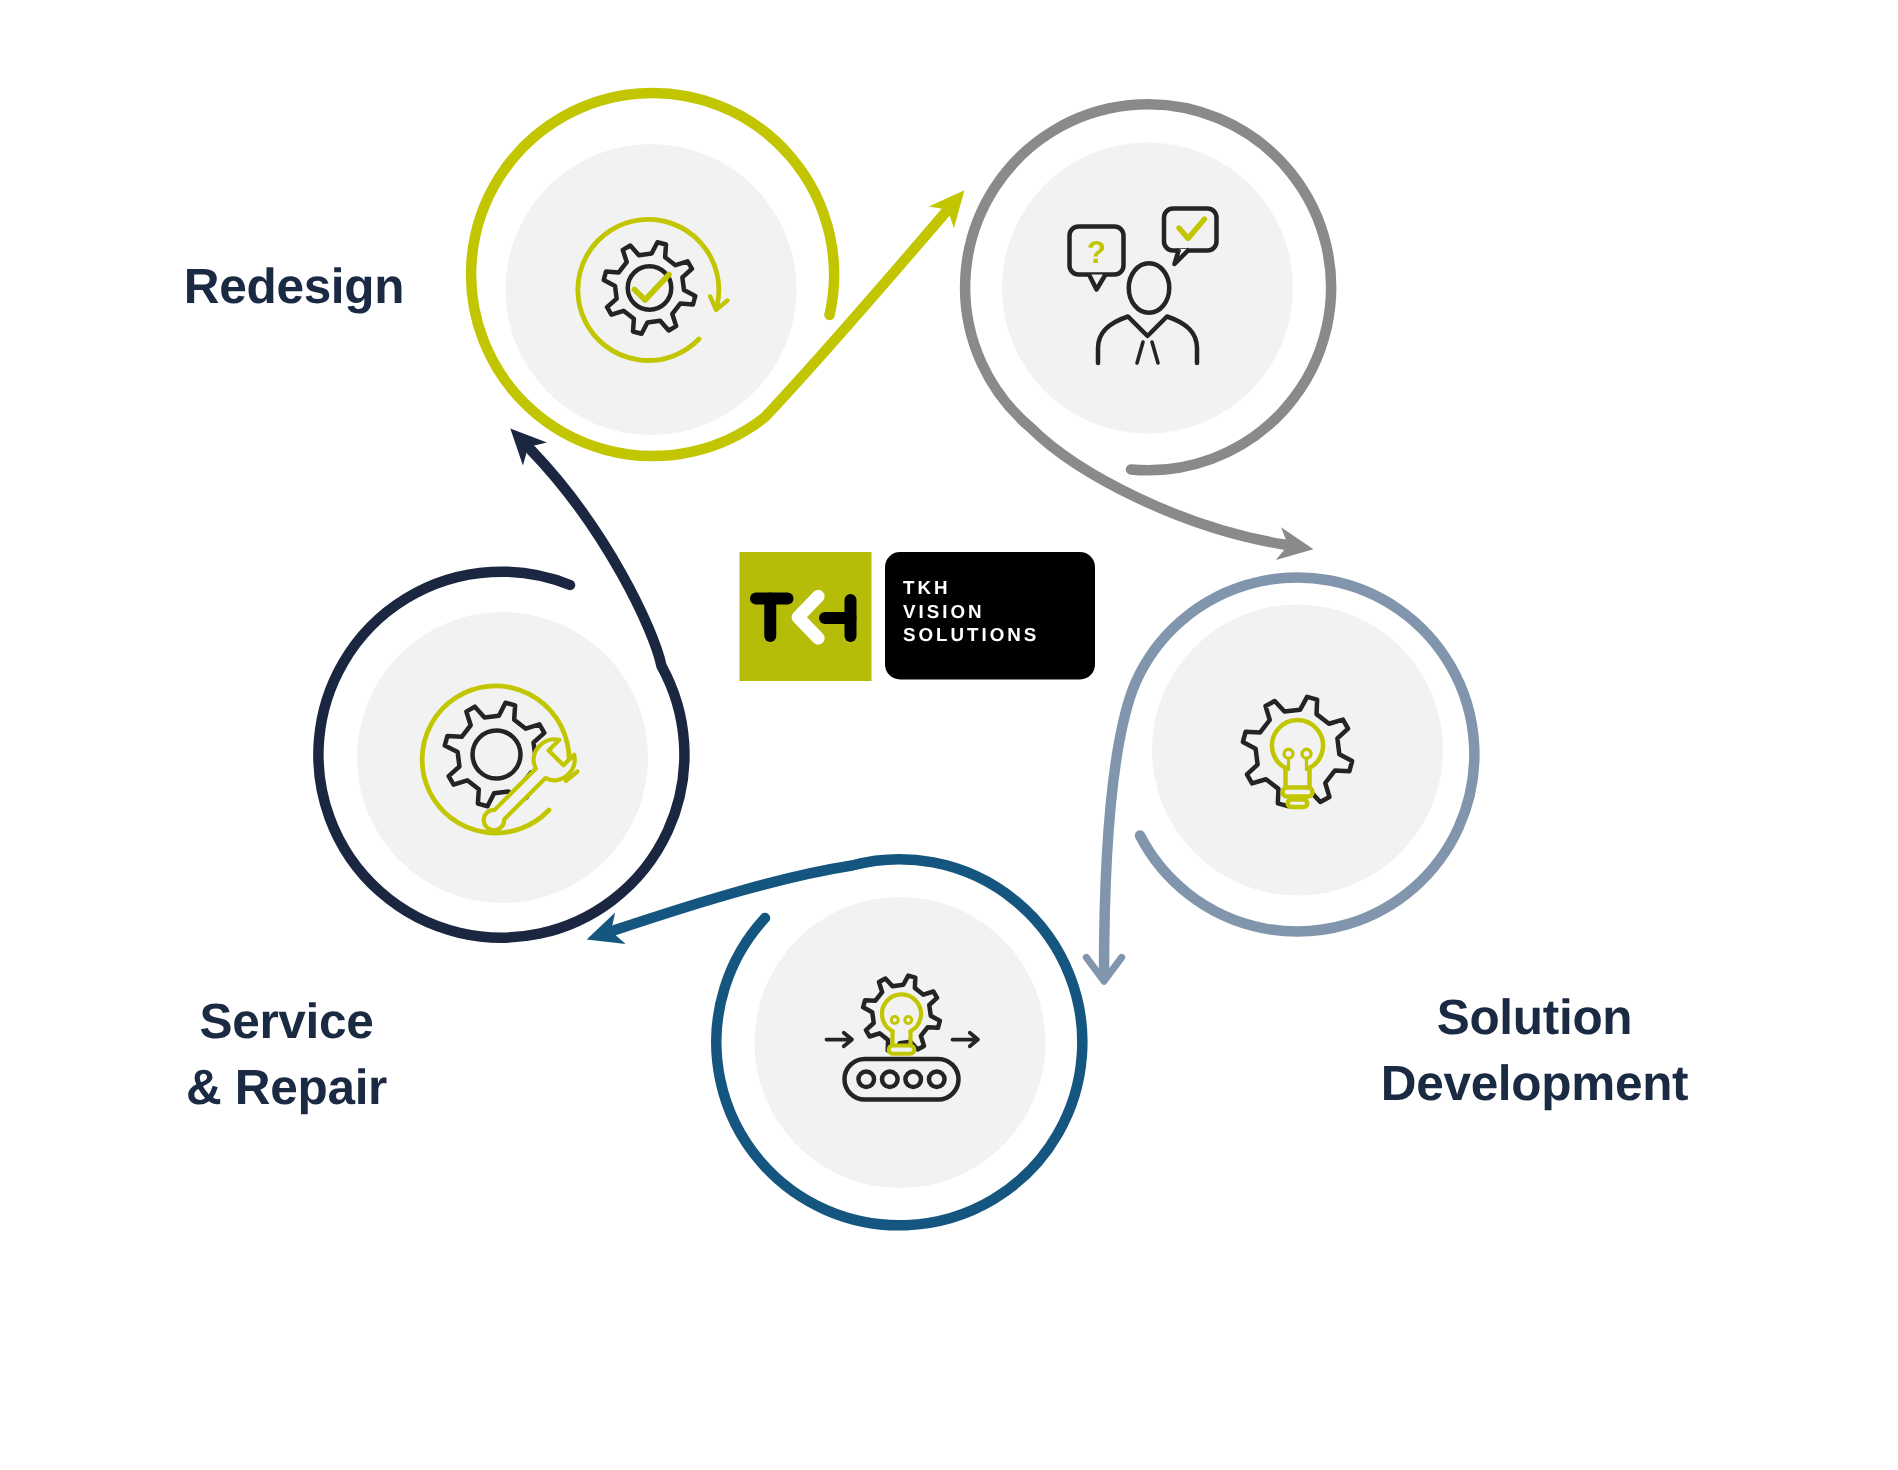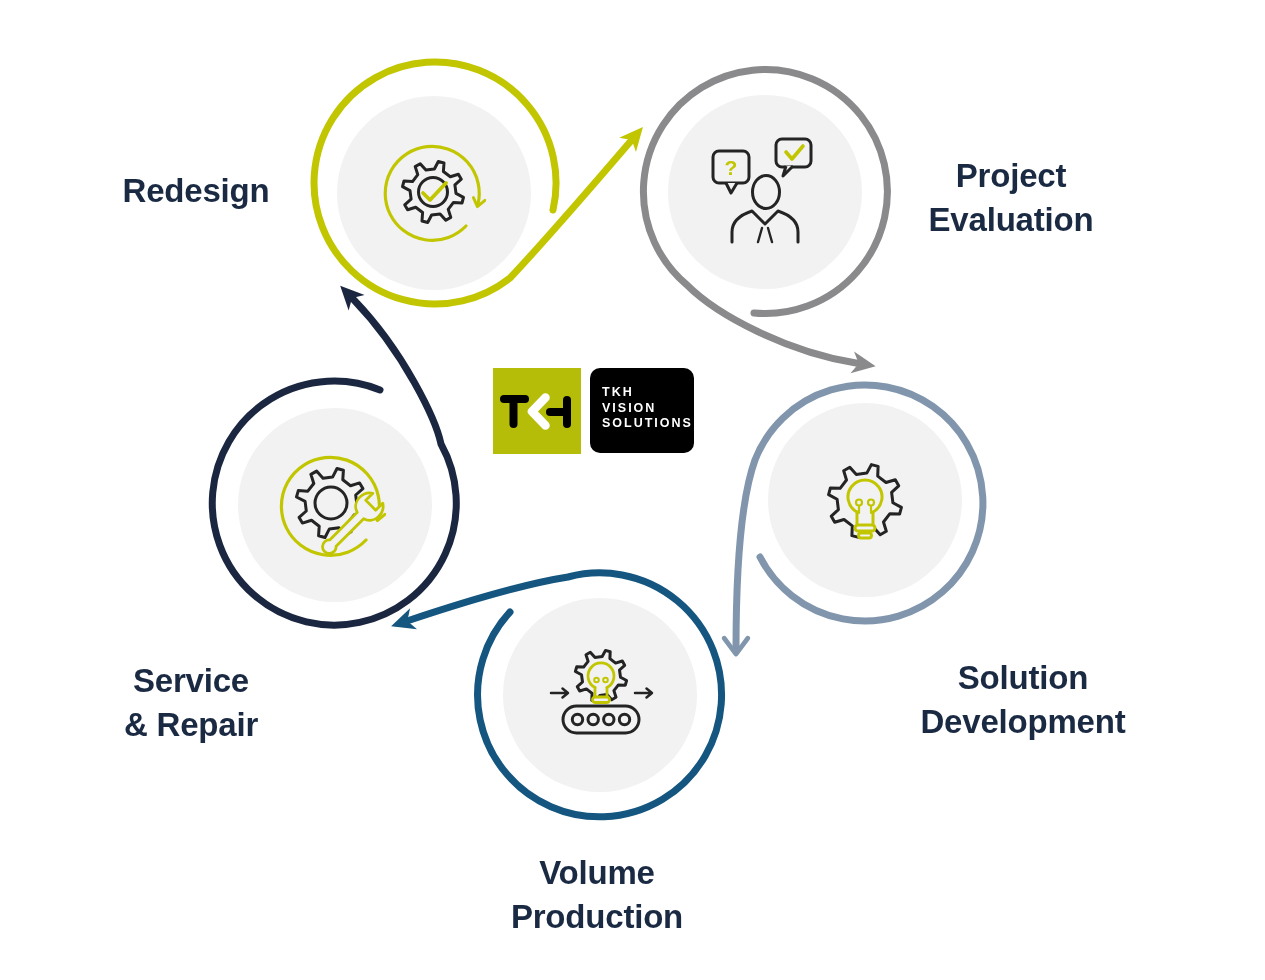--- a/index.html
+++ b/index.html
@@ -3,21 +3,21 @@
 <meta charset="utf-8">
 <style>
   html,body{margin:0;padding:0;background:#ffffff;}
   #stage{position:relative;width:1265px;height:980px;background:#ffffff;overflow:hidden;
          font-family:"Liberation Sans",sans-serif;}
   #flow-svg{position:absolute;left:0;top:0;}
   .label{position:absolute;width:320px;text-align:center;
          font-weight:700;font-size:33px;line-height:44px;color:#1b2a43;
          white-space:pre-line;letter-spacing:-0.2px;}
   .logo-square{position:absolute;left:493px;top:368px;width:88px;height:86px;background:#b6bd09;}
-  .logo-box{position:absolute;left:590px;top:368px;width:104px;height:85px;background:#000000;
+  .logo-box{position:absolute;left:590px;top:368px;width:140px;height:85px;background:#000000;
             border-radius:10px;box-sizing:border-box;padding:17px 0 0 12px;}
   .logo-box div{color:#ffffff;font-weight:700;font-size:12.5px;line-height:15.5px;letter-spacing:2px;}
 </style>
 </head>
 <body>
 
 <div id="stage">
 
 <svg id="flow-svg" width="1265" height="980" viewBox="0 0 1265 980">
   <defs>
@@ -113,26 +113,22 @@
       <g transform="translate(352,524) rotate(45)">
         <path d="M -4.5 -12 C -10 -13.5 -13.5 -18.5 -13.5 -24.5 C -13.5 -29.5 -11 -34 -7 -36.5
                  L -7 -26.5 L 7 -26.5 L 7 -36.5 C 11 -34 13.5 -29.5 13.5 -24.5 C 13.5 -18.5 10 -13.5 4.5 -12
                  L 4.5 27 A 6.8 6.8 0 1 1 -4.5 27 Z" fill="#f2f2f2" stroke-width="2.8" stroke-linejoin="round" stroke="#c2c600"></path>
       </g>
     </g>
   </g>
 </svg>
 
 <div class="label" style="left:36px;top:169px">Redesign</div>
-<div class="label" style="left:851px;top:154px">Project
-Evaluation</div>
 <div class="label" style="left:863px;top:656px">Solution
 Development</div>
-<div class="label" style="left:437px;top:851px">Volume
-Production</div>
 <div class="label" style="left:31px;top:659px">Service
 &amp; Repair</div>
 
 <div class="logo-square" title="TKH">
   <svg width="88" height="86" viewBox="0 0 88 86">
     <line x1="11" y1="31" x2="32" y2="31" stroke="#000" stroke-width="8" stroke-linecap="round"></line>
     <line x1="20.5" y1="31" x2="20.5" y2="56" stroke="#000" stroke-width="8" stroke-linecap="round"></line>
     <path d="M 52.5 29.5 L 39 43.5 L 52.5 57.5" fill="none" stroke="#ffffff" stroke-width="8.5" stroke-linecap="round" stroke-linejoin="round"></path>
     <line x1="57" y1="44" x2="74" y2="44" stroke="#000" stroke-width="8" stroke-linecap="round"></line>
     <line x1="74" y1="32" x2="74" y2="56" stroke="#000" stroke-width="8" stroke-linecap="round"></line>

